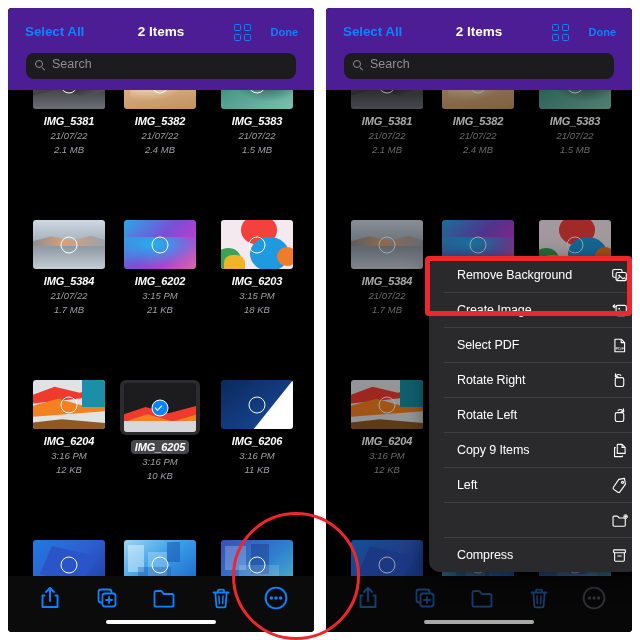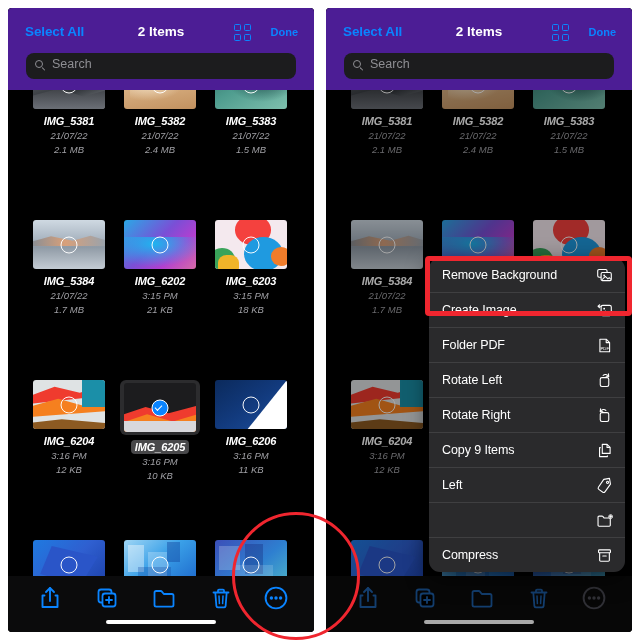--- a/index.html
+++ b/index.html
@@ -145,21 +145,21 @@
     left: 0; right: 0;
     height: 160px;
   }
   .cell {
     position: absolute;
     width: 96px;
     text-align: center;
   }
   .cell.c0 { left: 13px; }
   .cell.c1 { left: 104px; }
-  .cell.c2 { left: 195px; }
+  .cell.c2 { left: 201px; }
 
   .thumbwrap {
     position: relative;
     width: 72px;
     height: 49px;
     margin: 0 auto;
     border-radius: 4px;
   }
   .thumbwrap.sel {
     width: 80px;
@@ -315,20 +315,21 @@
   .ctxmenu {
     position: absolute;
     left: 103px;
     top: 250px;
     width: 196px;
     background: #2a2a2c;
     border-radius: 11px;
     overflow: hidden;
     z-index: 40;
     box-shadow: 0 6px 22px rgba(0,0,0,0.65);
+    padding-left: 15px;
   }
   .ctxitem {
     position: relative;
     height: 34px;
     border-bottom: 0.6px solid rgba(255,255,255,0.10);
   }
   .ctxitem:last-child { border-bottom: none; }
   .ctxitem .lbl {
     position: absolute;
     left: 13px; top: 0;
@@ -834,50 +835,50 @@
             <span class="ic">
               <svg viewBox="0 0 20 20" width="17" height="17">
                 <path d="M2.4 5 L6 5 M4.4 3.2 L2.4 5 L4.4 6.8" stroke="#ffffff" stroke-width="1.2" fill="none" stroke-linecap="round" stroke-linejoin="round"></path>
                 <rect x="6" y="4" width="12" height="12" rx="2" stroke="#ffffff" stroke-width="1.3" fill="none"></rect>
                 <circle cx="9.6" cy="7.8" r="1.1" fill="#ffffff"></circle>
                 <path d="M7 14.8 L11 10.6 L14 13.6 L15.6 12.2 L17.2 14" stroke="#ffffff" stroke-width="1.2" fill="none" stroke-linejoin="round"></path>
               </svg>
             </span>
           </div>
           <div class="ctxitem">
-            <span class="lbl">Folder PDF</span>
+            <span class="lbl">Select PDF</span>
             <span class="ic">
               <svg viewBox="0 0 20 20" width="17" height="17">
                 <path d="M4.6 2.6 L12 2.6 L16 6.6 L16 17.4 L4.6 17.4 Z" stroke="#ffffff" stroke-width="1.3" fill="none" stroke-linejoin="round"></path>
                 <path d="M12 2.6 L12 6.6 L16 6.6" stroke="#ffffff" stroke-width="1.3" fill="none" stroke-linejoin="round"></path>
                 <text x="10.3" y="15" font-size="5" fill="#ffffff" text-anchor="middle" font-family="Liberation Sans, sans-serif">PDF</text>
+              </svg>
+            </span>
+          </div>
+          <div class="ctxitem">
+            <span class="lbl">Rotate Right</span>
+            <span class="ic">
+              <svg viewBox="0 0 20 20" width="17" height="17">
+                <rect x="5" y="6.6" width="10" height="10.5" rx="2" stroke="#ffffff" stroke-width="1.3" fill="none"></rect>
+                <path d="M11.6 4 A4 4 0 0 0 5.4 5" stroke="#ffffff" stroke-width="1.3" fill="none" stroke-linecap="round"></path>
+                <path d="M5.4 2.2 L5 5.3 L8 5.0" stroke="#ffffff" stroke-width="1.3" fill="none" stroke-linecap="round" stroke-linejoin="round"></path>
               </svg>
             </span>
           </div>
           <div class="ctxitem">
             <span class="lbl">Rotate Left</span>
             <span class="ic">
               <svg viewBox="0 0 20 20" width="17" height="17">
                 <rect x="5" y="6.6" width="10" height="10.5" rx="2" stroke="#ffffff" stroke-width="1.3" fill="none"></rect>
                 <path d="M8.4 4 A4 4 0 0 1 14.6 5" stroke="#ffffff" stroke-width="1.3" fill="none" stroke-linecap="round"></path>
                 <path d="M14.6 2.2 L15 5.3 L12 5.0" stroke="#ffffff" stroke-width="1.3" fill="none" stroke-linecap="round" stroke-linejoin="round"></path>
               </svg>
             </span>
           </div>
           <div class="ctxitem">
-            <span class="lbl">Rotate Right</span>
-            <span class="ic">
-              <svg viewBox="0 0 20 20" width="17" height="17">
-                <rect x="5" y="6.6" width="10" height="10.5" rx="2" stroke="#ffffff" stroke-width="1.3" fill="none"></rect>
-                <path d="M11.6 4 A4 4 0 0 0 5.4 5" stroke="#ffffff" stroke-width="1.3" fill="none" stroke-linecap="round"></path>
-                <path d="M5.4 2.2 L5 5.3 L8 5.0" stroke="#ffffff" stroke-width="1.3" fill="none" stroke-linecap="round" stroke-linejoin="round"></path>
-              </svg>
-            </span>
-          </div>
-          <div class="ctxitem">
             <span class="lbl">Copy 9 Items</span>
             <span class="ic">
               <svg viewBox="0 0 20 20" width="17" height="17">
                 <path d="M7.4 2.8 L13 2.8 L16.6 6.4 L16.6 13.4 L7.4 13.4 Z" stroke="#ffffff" stroke-width="1.3" fill="none" stroke-linejoin="round"></path>
                 <path d="M13 2.8 L13 6.4 L16.6 6.4" stroke="#ffffff" stroke-width="1.3" fill="none" stroke-linejoin="round"></path>
                 <path d="M13.4 15.8 L13.4 17.2 L4.2 17.2 L4.2 6.6 L5.6 6.6" stroke="#ffffff" stroke-width="1.3" fill="none" stroke-linejoin="round"></path>
               </svg>
             </span>
           </div>
           <div class="ctxitem">

